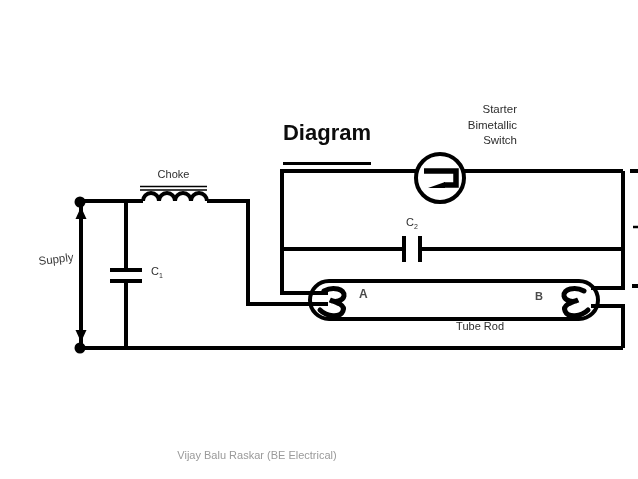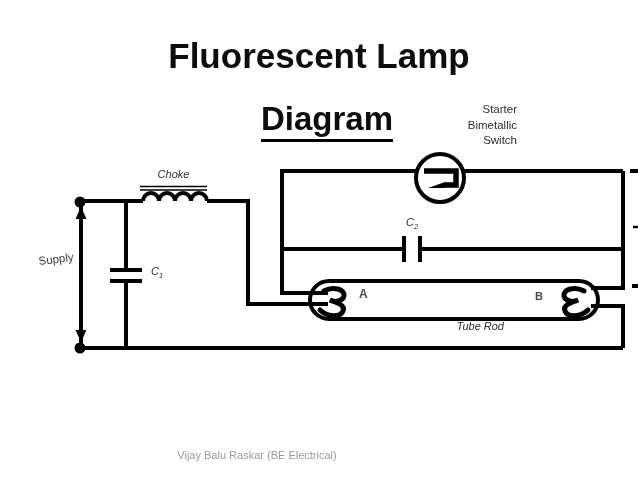--- a/index.html
+++ b/index.html
@@ -18,32 +18,33 @@
     text-align: center;
     font-size: 35px; font-weight: 700; color: #0d0d0d;
     letter-spacing: 0px;
   }
   #subtitle-wrap {
     top: 100px; left: 247px; width: 160px;
     text-align: center;
   }
   #subtitle {
     display: inline-block;
-    font-size: 33px; font-weight: 700; color: #0d0d0d;
+    font-size: 22px; font-weight: 700; color: #0d0d0d;
     border-bottom: 3px solid #000;
-    padding-bottom: 1px;
+    padding-bottom: 16px;
+    margin-top: 20px;
   }
   #starter-label {
     top: 102px; left: 397px; width: 120px;
     text-align: right;
     font-size: 11.5px; line-height: 15.5px;
     color: #2e2e2e;
     white-space: pre-line;
   }
-  .diagram-label { color: #2e2e2e; font-size: 11px; font-style: italic; }
+  .diagram-label { color: #2e2e2e; font-size: 11px; }
   #choke-label { top: 168px; left: 140px; width: 67px; text-align: center; }
   #supply-label {
     top: 253px; left: 30px; width: 52px; text-align: center;
     font-size: 11.5px; color: #3a3a3a;
     transform: rotate(-7deg);
   }
   .cap-label sub { font-size: 7px; }
   #c1-label { top: 265px; left: 151px; }
   #c2-label { top: 216px; left: 406px; }
   #electrode-a-label { top: 287px; left: 359px; font-size: 12px; font-weight: 700; color: #4a4a4a; }
@@ -59,21 +60,20 @@
     text-align: center;
     font-size: 11px; color: #9a9a9a;
   }
   #circuit-svg { position: absolute; top: 0; left: 0; }
 </style>
 </head>
 <body>
 
 <div id="slide">
 
-  <div id="title" class="abs">Fluorescent Lamp</div>
 
   <div id="subtitle-wrap" class="abs">
     <span id="subtitle">Diagram</span>
   </div>
 
   <div id="starter-label" class="abs">Starter
 Bimetallic
 Switch</div>
 
   <svg id="circuit-svg" width="638" height="479" viewBox="0 0 638 479">

